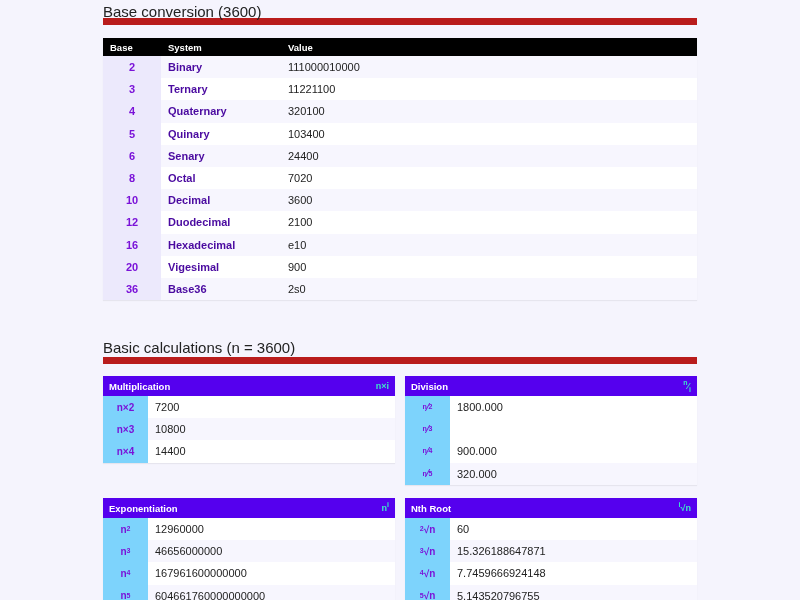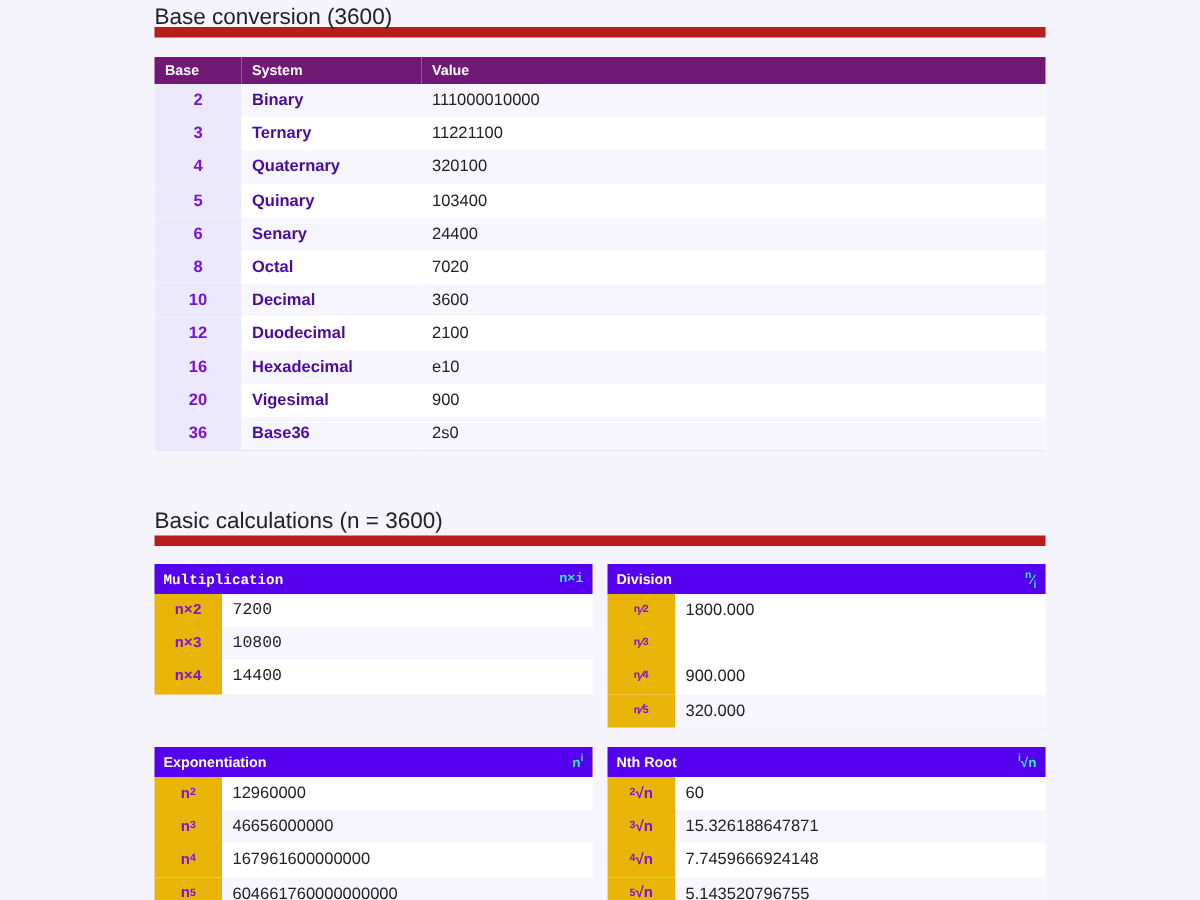--- a/index.html
+++ b/index.html
@@ -21,21 +21,21 @@
   }
   
   table.base {
     width: 100%;
     border-collapse: collapse;
     margin-top: 13px;
     font-size: 11px;
     background: #ffffff;
     box-shadow: 0 1px 1px rgba(0,0,0,0.06);
   }
-  table.base thead tr { background: #701a75; color: #fff; height: 18px; padding-left: 28px; }
+  table.base thead tr { background: #000000; color: #fff; height: 18px; padding-left: 28px; }
   table.base th {
     text-align: left;
     font-weight: bold;
     font-size: 9.5px;
     padding: 0 7px;
   }
   table.base td { height: 22.2px; padding: 0 7px; }
   table.base td.base-col {
     width: 58px;
     text-align: center;
@@ -72,21 +72,21 @@
   .card-row { display: flex; height: 22.2px; align-items: center; font-size: 11px; }
   .card-row .lbl {
     width: 45px;
     height: 100%;
     display: flex;
     align-items: center;
     justify-content: center;
     color: #7a12d8;
     font-weight: bold;
     font-size: 10px;
-    background: #eab308;
+    background: #7dd3fc;
   }
   .card-row .val { padding-left: 7px; flex: 1; height: 100%; display: flex; align-items: center; color: #222; }
   .card-row:nth-child(odd) .val { background: #f7f6fe; }
   .card-row:nth-child(even) .val { background: #ffffff; }
   sup { font-size: 7px; vertical-align: super; line-height: 0; }
   sub { font-size: 7px; vertical-align: sub; line-height: 0; }
 </style>
 </head>
 <body>
 
@@ -157,21 +157,21 @@
           <td class="val-col">2s0</td>
         </tr>
     </tbody>
   </table>
 </div>
 
 <div class="section" style="top:339px;">
   <h2 class="section-title">Basic calculations (n = 3600)</h2>
 </div>
 
-<div class="card" style="left:103px; top:376px;font-family:Liberation Mono, monospace;">
+<div class="card" style="left:103px; top:376px;">
   <div class="card-head">
     <span>Multiplication</span>
     <span class="sym">n×i</span>
   </div>
   <div class="card-row">
       <span class="lbl">n×2</span>
       <span class="val">7200</span>
     </div>
   <div class="card-row">
       <span class="lbl">n×3</span>

